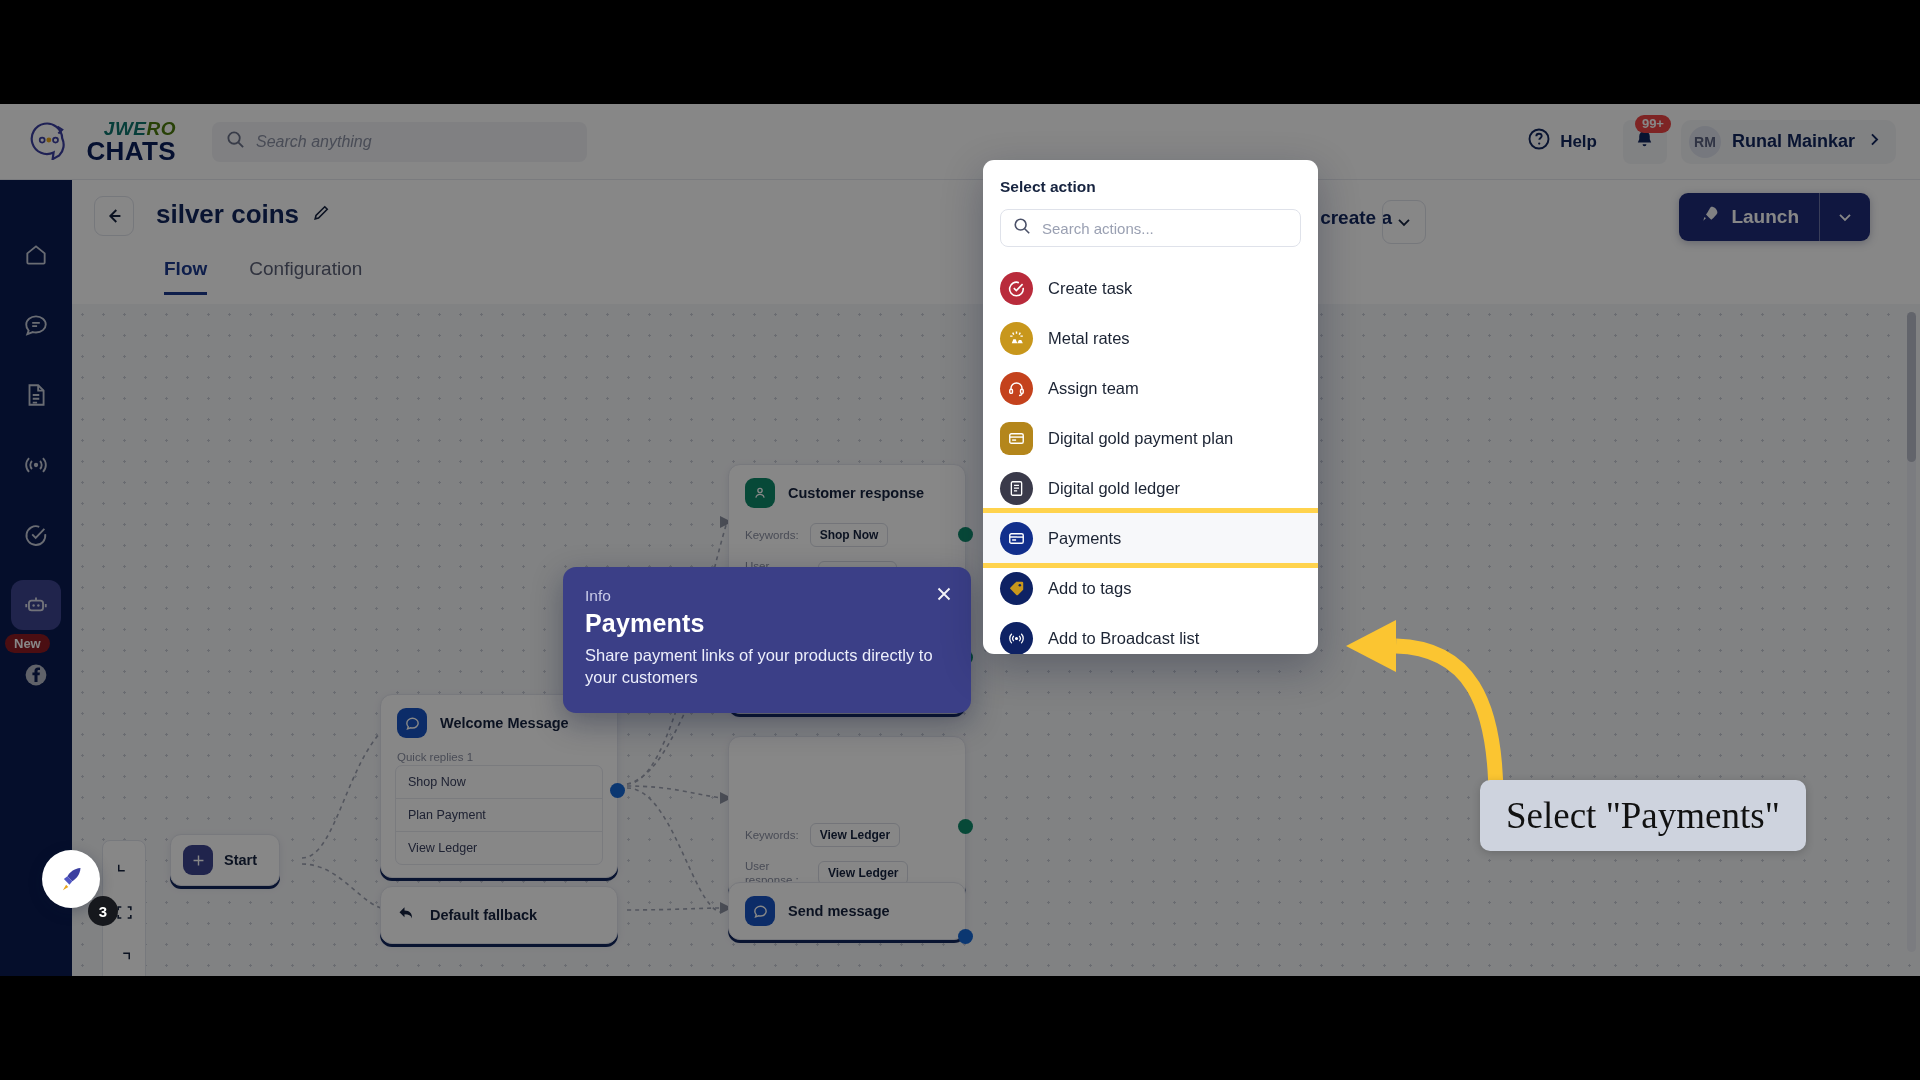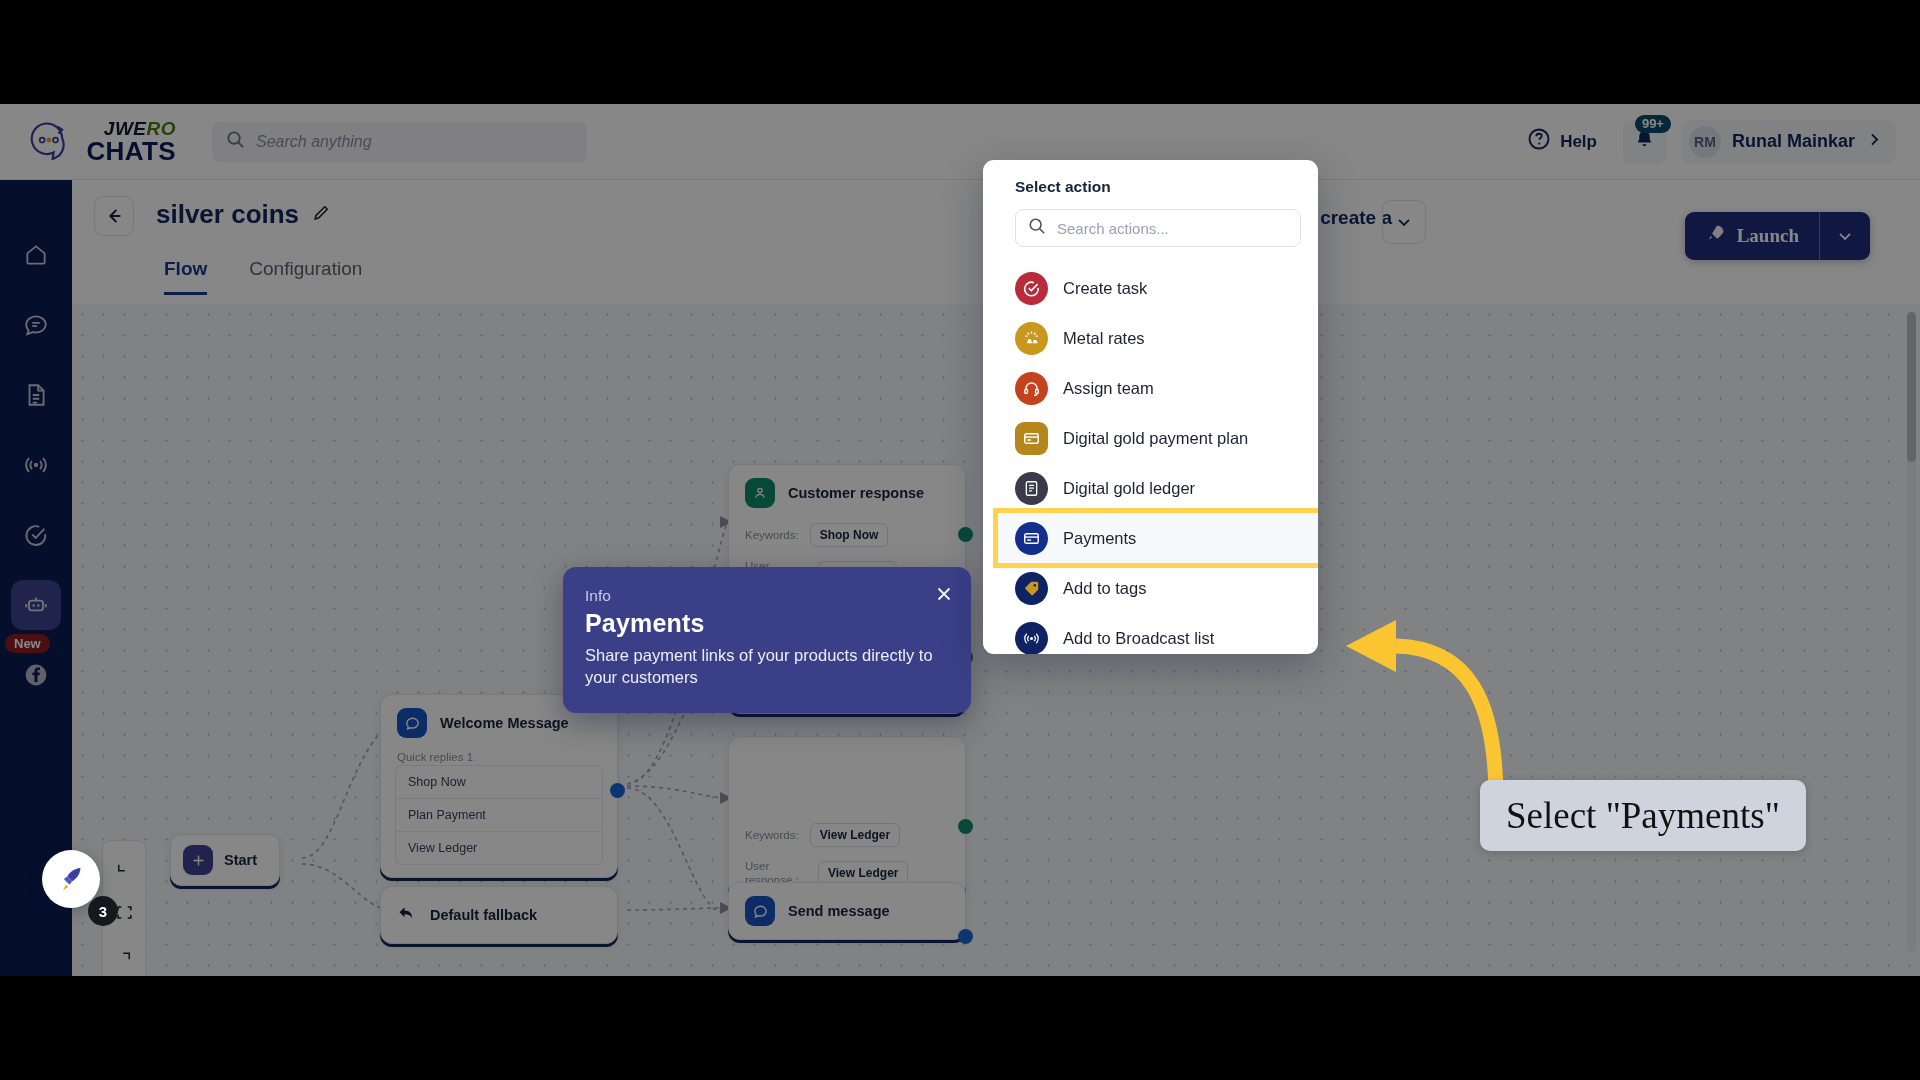--- a/index.html
+++ b/index.html
@@ -34,21 +34,21 @@
   #topbar {
     position: absolute; left: 0; top: 0; width: 1920px; height: 76px;
     background: #ffffff;
     border-bottom: 1px solid #e7e9ef;
     display: flex; align-items: center;
   }
   .logo-wrap { display:flex; align-items:center; gap:9px; margin-left:26px; width:150px;}
   .logo-mark { width: 46px; height: 40px; }
   .logo-text { line-height: 1.0; }
   .logo-l1 { font-size: 19px; font-weight: 700; font-style: italic; letter-spacing: .5px;}
-  .logo-l1 .a { color:#0f172a;margin-left:25px; }
+  .logo-l1 .a { color:#0f766e;margin-left:25px; }
   .logo-l1 .b { color:#4d7c0f; }
   .logo-l2 { font-size: 26px; font-weight: 800; color:#0b1f5c; letter-spacing: .4px; text-align: right;}
 
   #global-search {
     margin-left: 36px;
     width: 375px; height: 40px;
     background: #f1f2f6; border-radius: 8px;
     display: flex; align-items: center; gap: 11px; padding: 0 14px;
   }
   #global-search input {
@@ -58,21 +58,21 @@
     font-style: italic;
   }
   #global-search input::placeholder { color:#8b90a3; }
 
   .top-right { margin-left:auto; display:flex; align-items:center; gap:6px; padding-right:24px;}
   .help-btn { display:flex; align-items:center; gap:9px; padding:8px 10px; border-radius:8px; cursor:pointer;}
   .help-btn span { font-size:17px; font-weight:700; color:#11265e;}
   .bell-btn { position:relative; width:44px;height:44px;border-radius:8px; background:#f4f5f8; display:flex;align-items:center;justify-content:center; margin-left:10px;}
   .bell-badge {
     position:absolute; top:-5px; right:-4px;
-    background:#0c4a6e; color:#fff; font-size:13px; font-weight:700;
+    background:#ef4444; color:#fff; font-size:13px; font-weight:700;
     border-radius:11px; padding:2px 7px; line-height:1.15;
   }
   .user-chip {
     display:flex; align-items:center; gap:11px;
     background:#f4f5f8; border-radius:10px; padding:6px 13px 6px 8px; margin-left:8px;
   }
   .avatar {
     width:32px;height:32px;border-radius:50%;
     background:#dfe3ee; color:#5b6280; font-size:14px; font-weight:700;
     display:flex;align-items:center;justify-content:center;
@@ -126,23 +126,23 @@
     display:flex;align-items:center;gap:11px;
     font-size:19px;font-weight:700;color:#11265e;
     white-space:nowrap;
   }
   .chev-box {
     position:absolute; right:494px; top:20px;
     width:44px;height:44px;border-radius:9px;border:1px solid #dfe2ea;
     display:flex;align-items:center;justify-content:center;
   }
   .launch-group {
-    position:absolute; right:50px; top:32px;
+    position:absolute; right:50px; top:13px;
     display:flex; height:48px; border-radius:9px; overflow:hidden;
-    background:#1f2d7a; box-shadow:0 2px 8px rgba(20,30,80,.28);font-family:Liberation Serif, serif;
+    background:#1f2d7a; box-shadow:0 2px 8px rgba(20,30,80,.28);
   }
   .launch-main { display:flex;align-items:center;gap:11px; padding:0 20px; color:#fff;font-size:19px;font-weight:700;}
   .launch-split { width:1px; background:rgba(255,255,255,.35); }
   .launch-caret { width:50px; display:flex;align-items:center;justify-content:center;}
 
   
   #canvas {
     position:absolute; left:0; top:124px; width:1848px; height:672px;
     background:
       radial-gradient(circle, #c9ccd6 1.3px, transparent 1.4px) 0 0/21px 21px,
@@ -224,21 +224,20 @@
 
   
   #action-panel {
     position:absolute; z-index:80;
     left:983px; top:160px; width:335px; height:494px;
     background:#ffffff;
     border-radius:11px;
     box-shadow:0 14px 40px rgba(12,20,50,.30);
     padding-top:18px;
     overflow:hidden;
-    padding-left:15px;
   }
   #action-panel .panel-title { font-size:15.5px;font-weight:700;color:#16233f; padding:0 17px 13px;}
   #action-search {
     margin:0 17px 16px; height:38px;
     border:1px solid #dfe2ea; border-radius:8px;
     display:flex;align-items:center;gap:11px;padding:0 12px;
   }
   #action-search input {
     border:none;outline:none;background:transparent;width:100%;
     font-size:15px;color:#2a2f45; font-family:"Liberation Sans", sans-serif;

